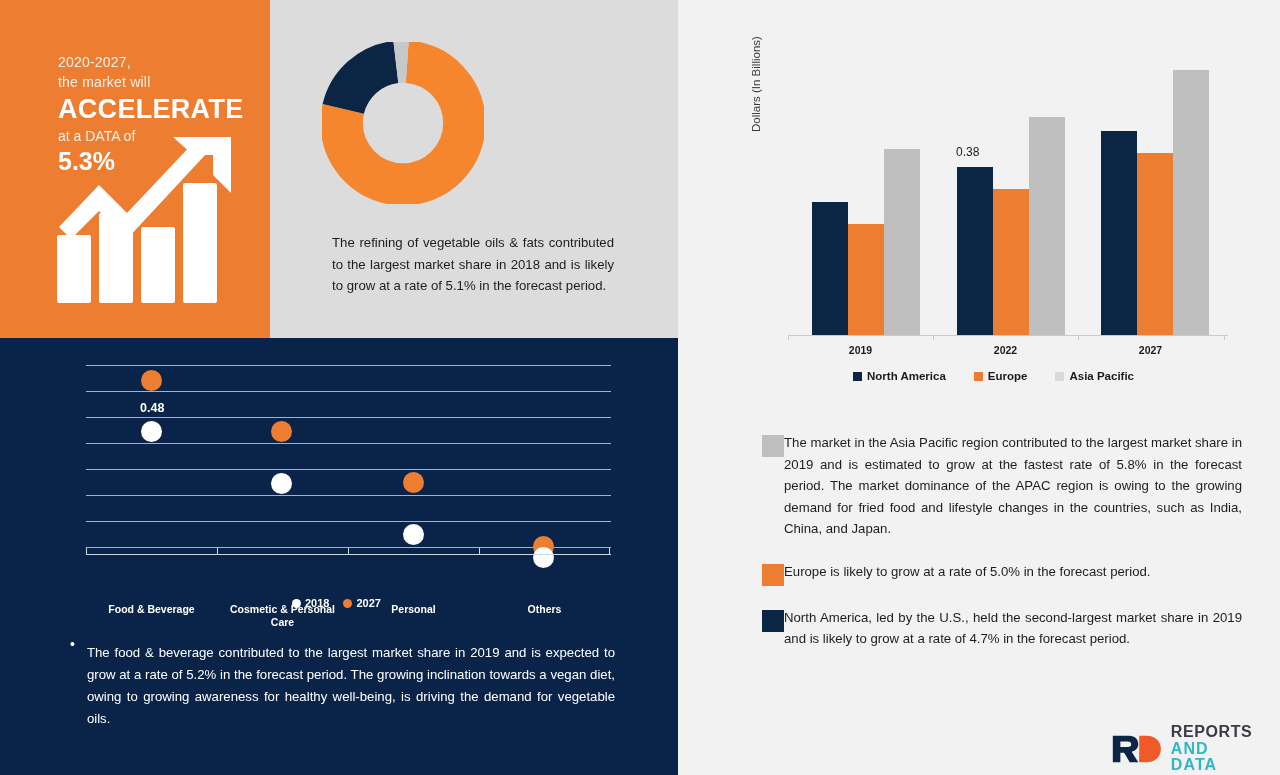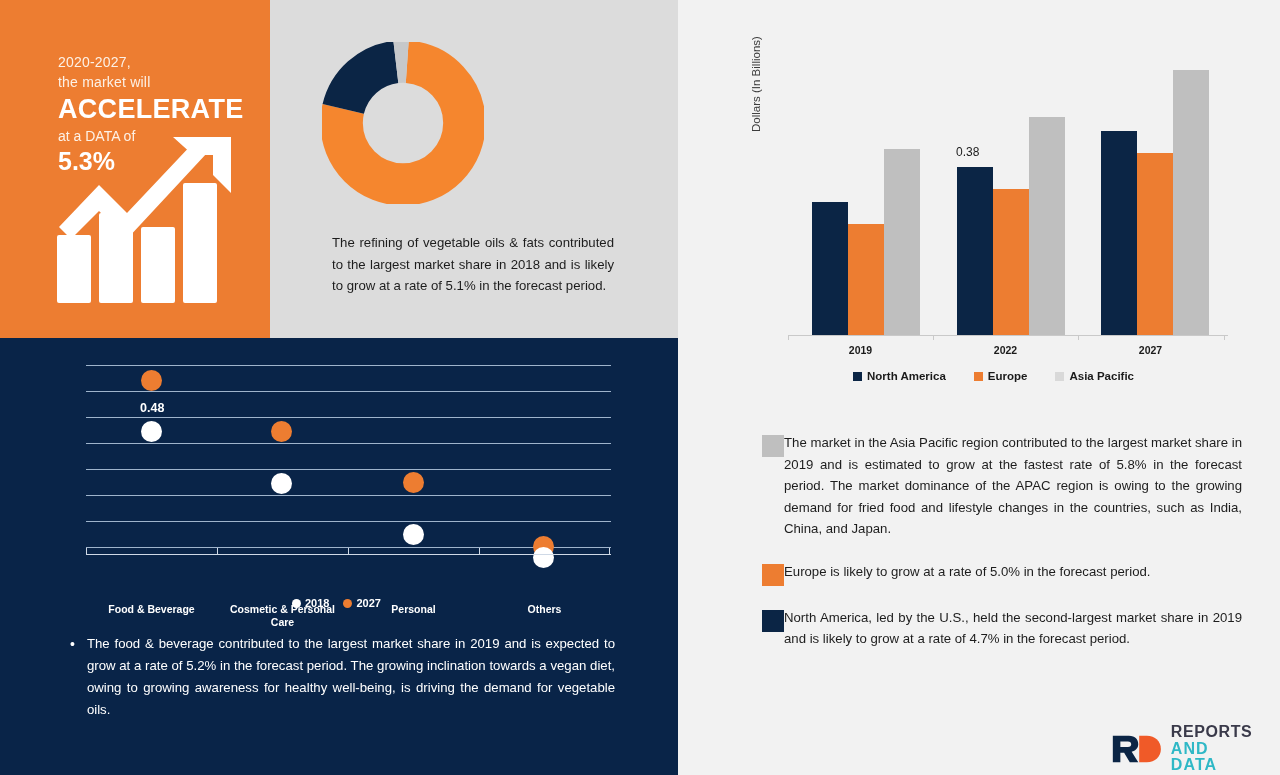--- a/index.html
+++ b/index.html
@@ -79,21 +79,21 @@
   }
   .dp-legend .lg { display: flex; align-items: center; gap: 4px; }
   .dp-legend .sw { width: 9px; height: 9px; border-radius: 50%; display: inline-block; }
 
   .navy-bullet {
     position: absolute; left: 70px; top: 295px; width: 545px;
     display: flex; gap: 12px;
   }
   .navy-bullet .bdot { font-size: 14px; line-height: 22px; color: #ffffff; }
   .navy-bullet .btxt {
-    font-size: 13.2px; line-height: 22px; color: #ffffff; text-align: justify;
+    font-size: 13.2px; line-height: 22px; color: #ffffff; text-align: justify; margin-top: 9px;
   }
 
   
   .panel-right {
     position: absolute; left: 678px; top: 0;
     width: 602px; height: 775px;
     background: #f2f2f2;
   }
 
   

